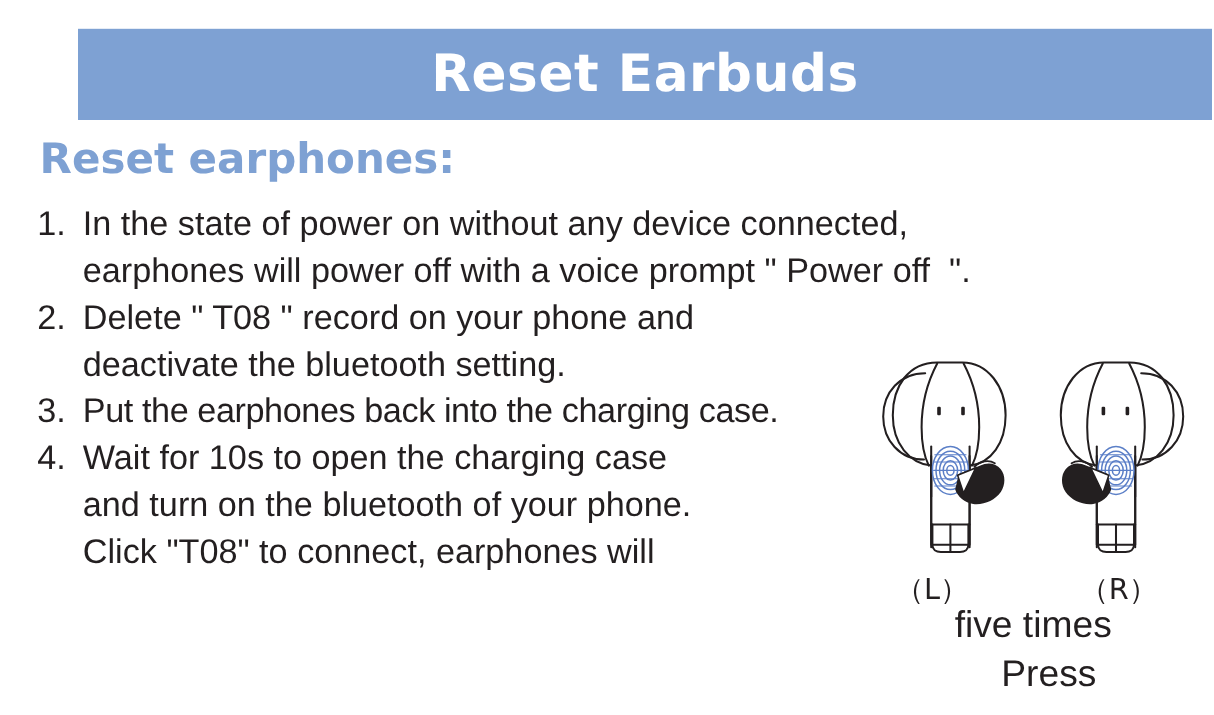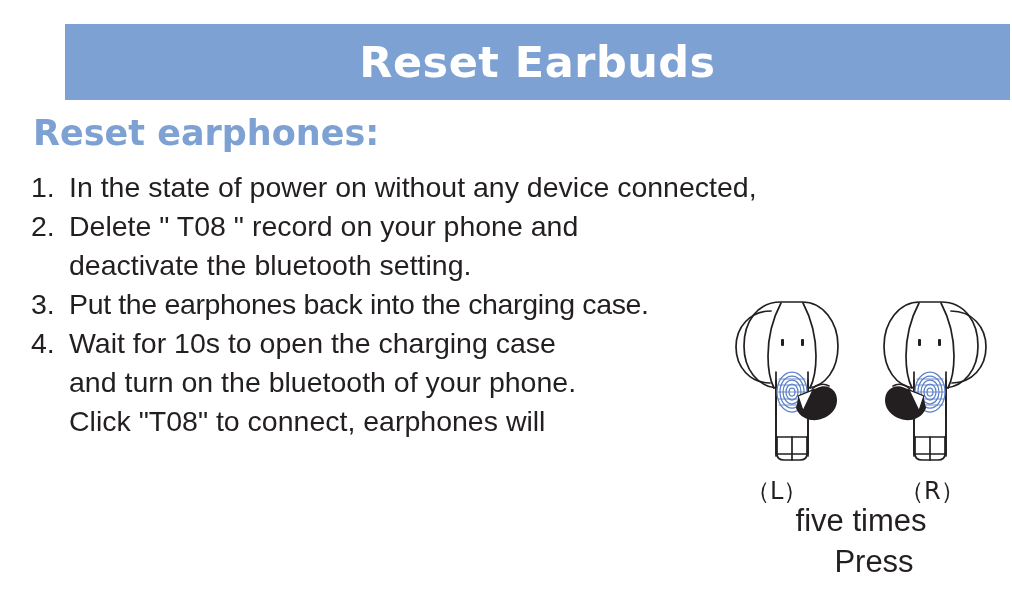--- a/index.html
+++ b/index.html
@@ -148,20 +148,24 @@
 </div>
 
 <div id="section-heading">Reset earphones:</div>
 
 <div id="steps-list">
 
   <div class="step-item">
     <div class="step-line">
       <span class="step-num">1.</span>
       <span class="step-text">In the state of power on without any device connected,</span>
+    </div>
+    <div class="step-line cont">
+      <span class="step-num">1.</span>
+      <span class="step-text">earphones will power off with a voice prompt " Power off  ".</span>
     </div>
   </div>
 
   <div class="step-item">
     <div class="step-line">
       <span class="step-num">2.</span>
       <span class="step-text">Delete " T08 " record on your phone and</span>
     </div>
     <div class="step-line cont">
       <span class="step-num">2.</span>

